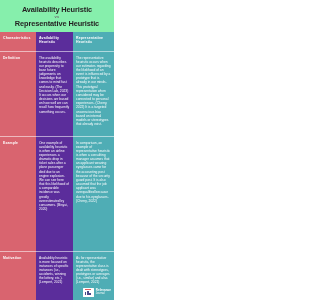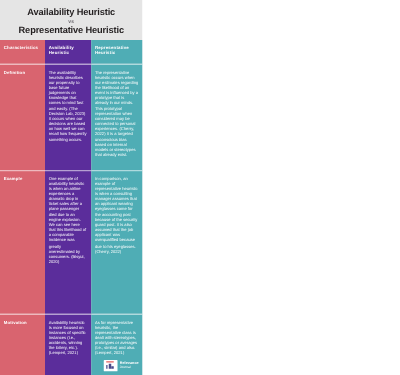--- a/index.html
+++ b/index.html
@@ -10,21 +10,21 @@
     width: 114px;
     height: 300px;
     background: #ffffff;
     font-family: "Liberation Sans", sans-serif;
     overflow: hidden;
   }
   .page {
     position: relative;
     width: 114px;
     height: 300px;
-    background: #e5e5e5;
+    background: #86efac;
     box-sizing: border-box;
   }
 
   
   .title-block {
     padding: 5px 4px 3px 4px;
     text-align: center;
   }
   .title-line {
     font-size: 7.4px;

